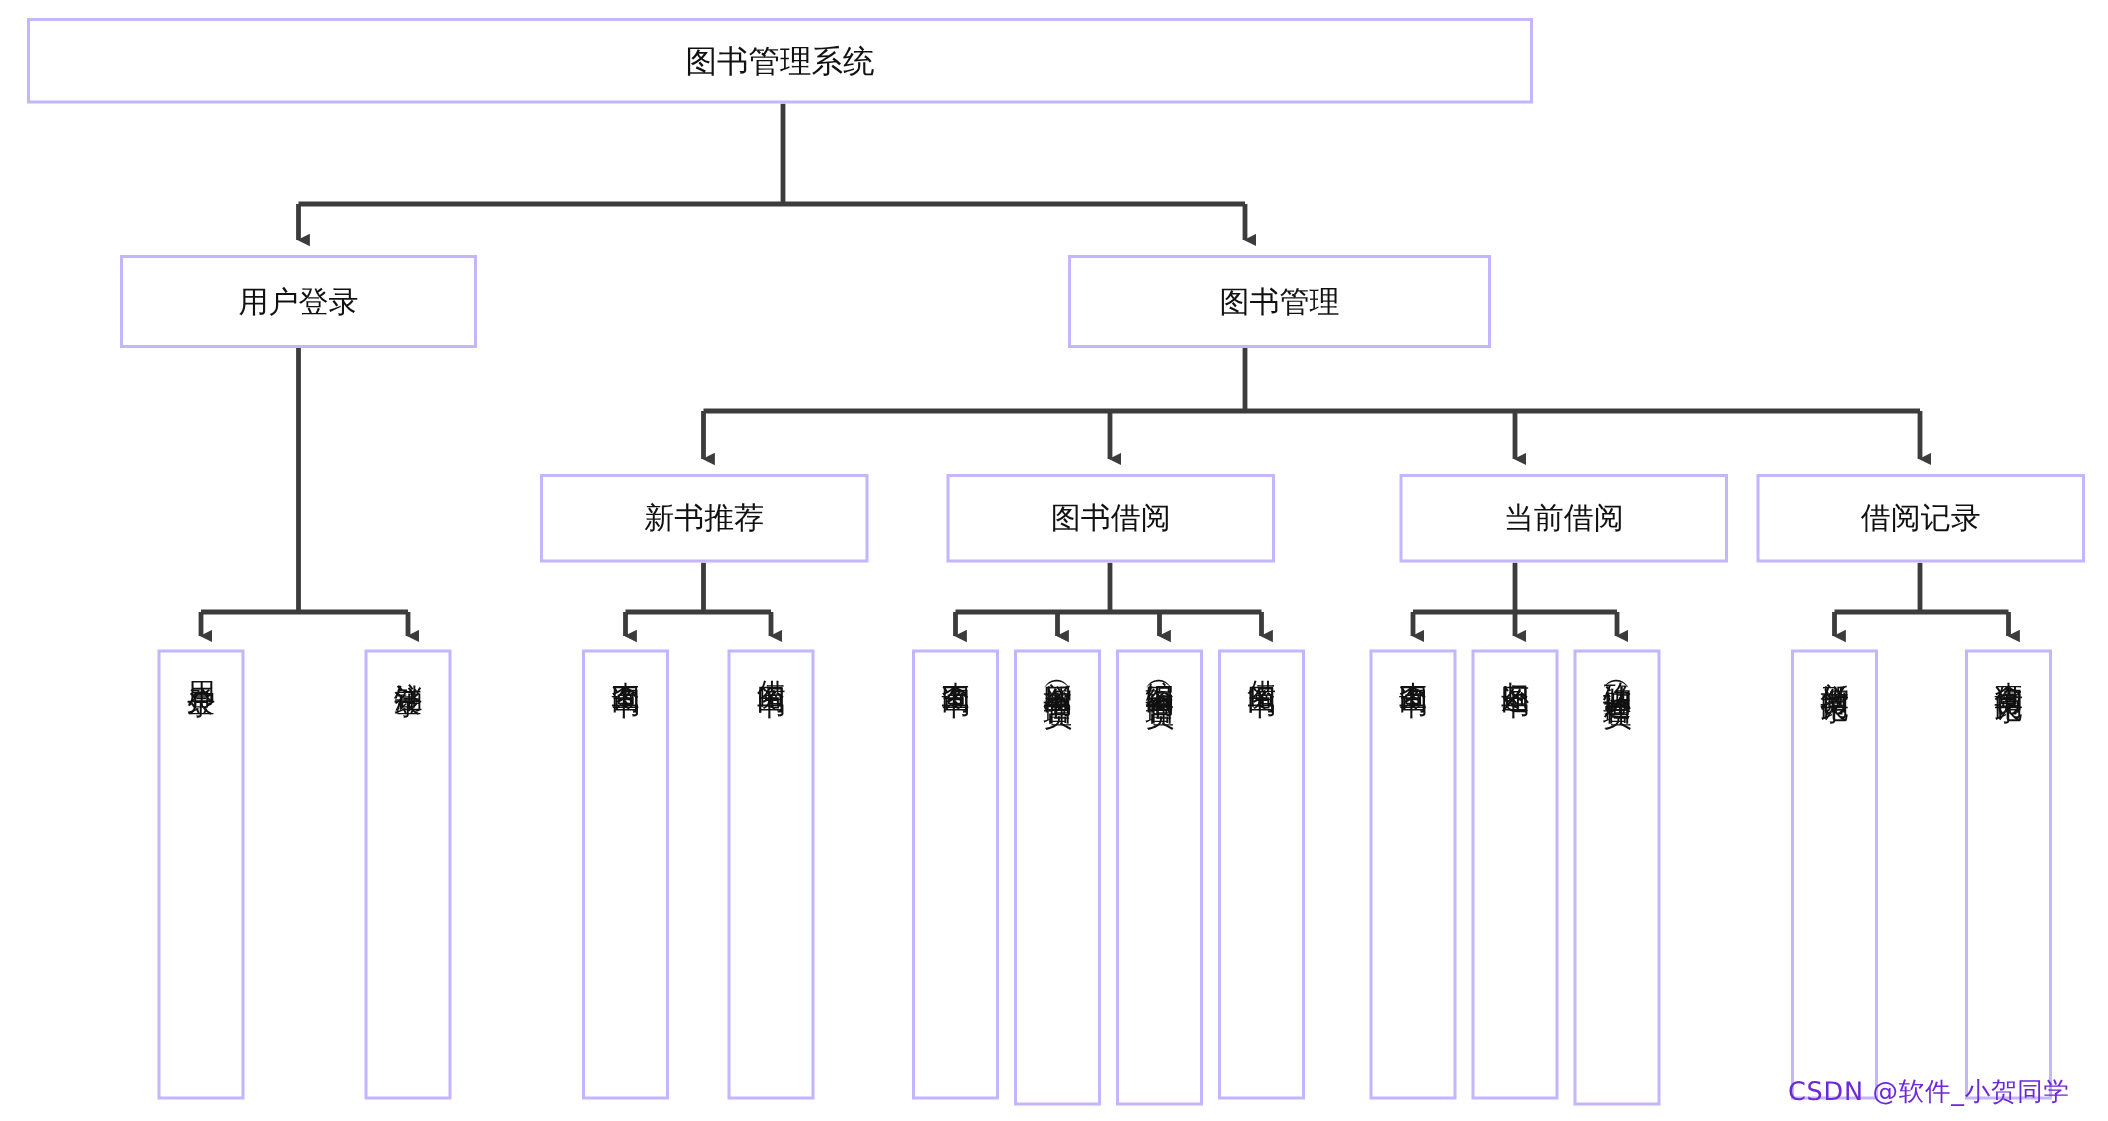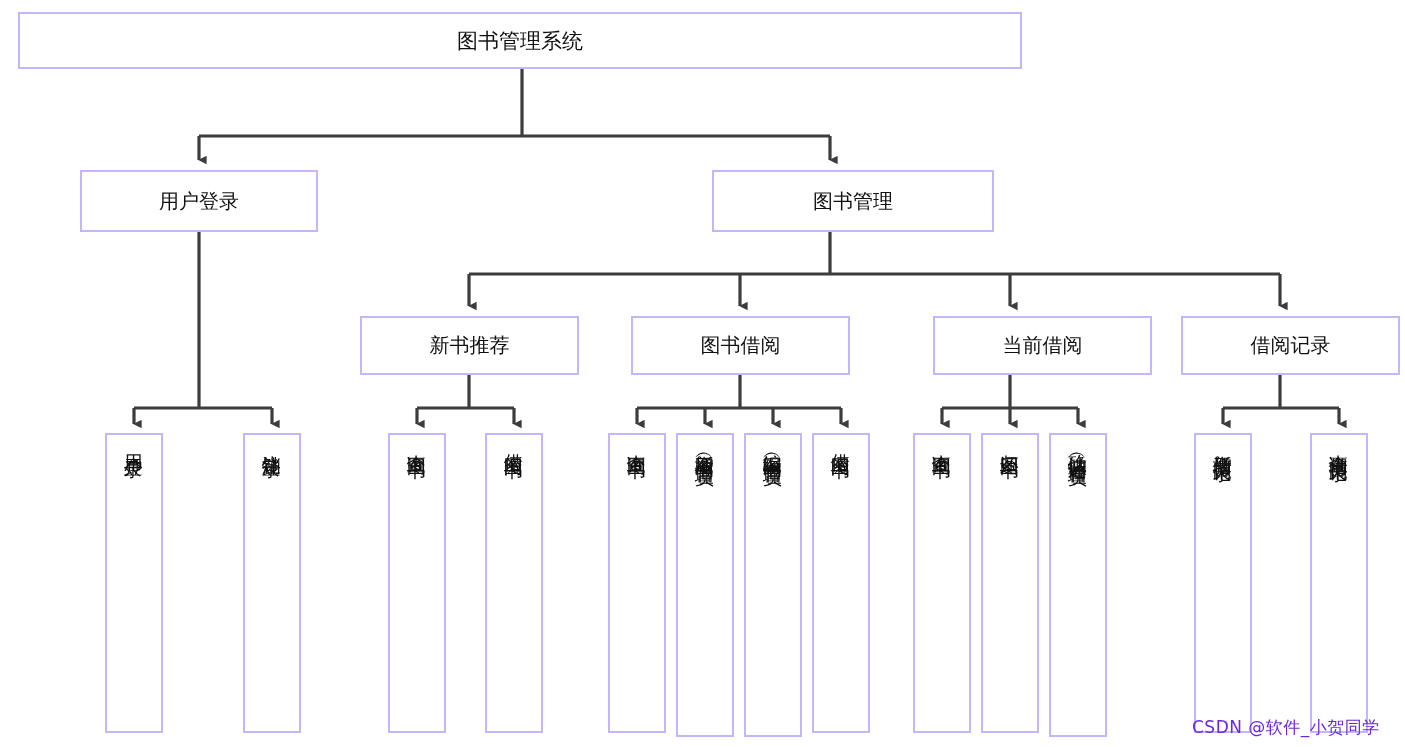--- a/index.html
+++ b/index.html
@@ -146,21 +146,21 @@
 
   <div class="node lvl2" style="left:631px; width:219px;">
     <span>图书借阅</span>
   </div>
   <div class="node lvl2" style="left:360px; width:219px;">
     <span>新书推荐</span>
   </div>
   <div class="node lvl2" style="left:901px; width:219px;margin-left:32px;">
     <span>当前借阅</span>
   </div>
-  <div class="node lvl2" style="left:1171px; width:219px;margin-left:10px;">
+  <div class="node lvl2" style="left:1171px; width:219px;">
     <span>借阅记录</span>
   </div>
 
   <div class="node leaf" style="left:105px; height:300px;">
     <span class="vtext">用户登录</span>
   </div>
   <div class="node leaf" style="left:243px; height:300px;">
     <span class="vtext">注销登录</span>
   </div>
 

